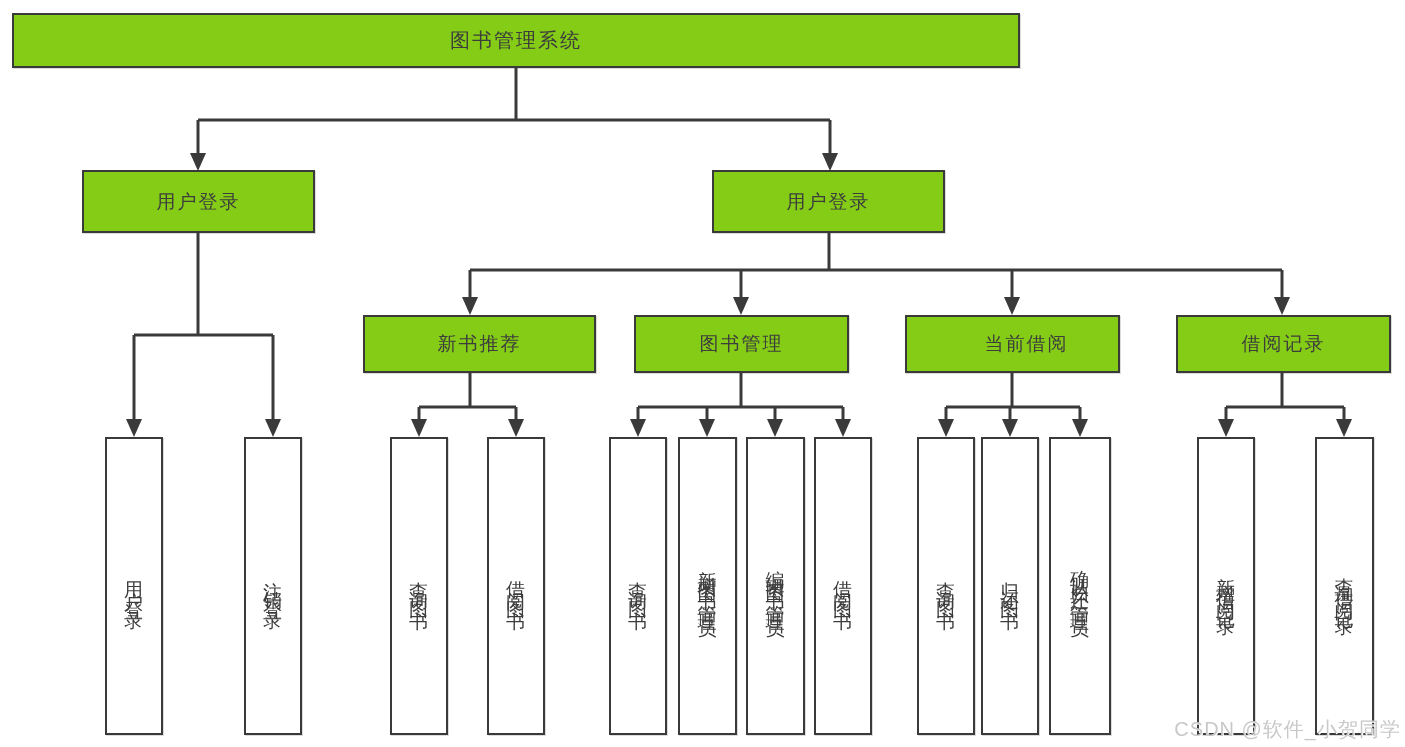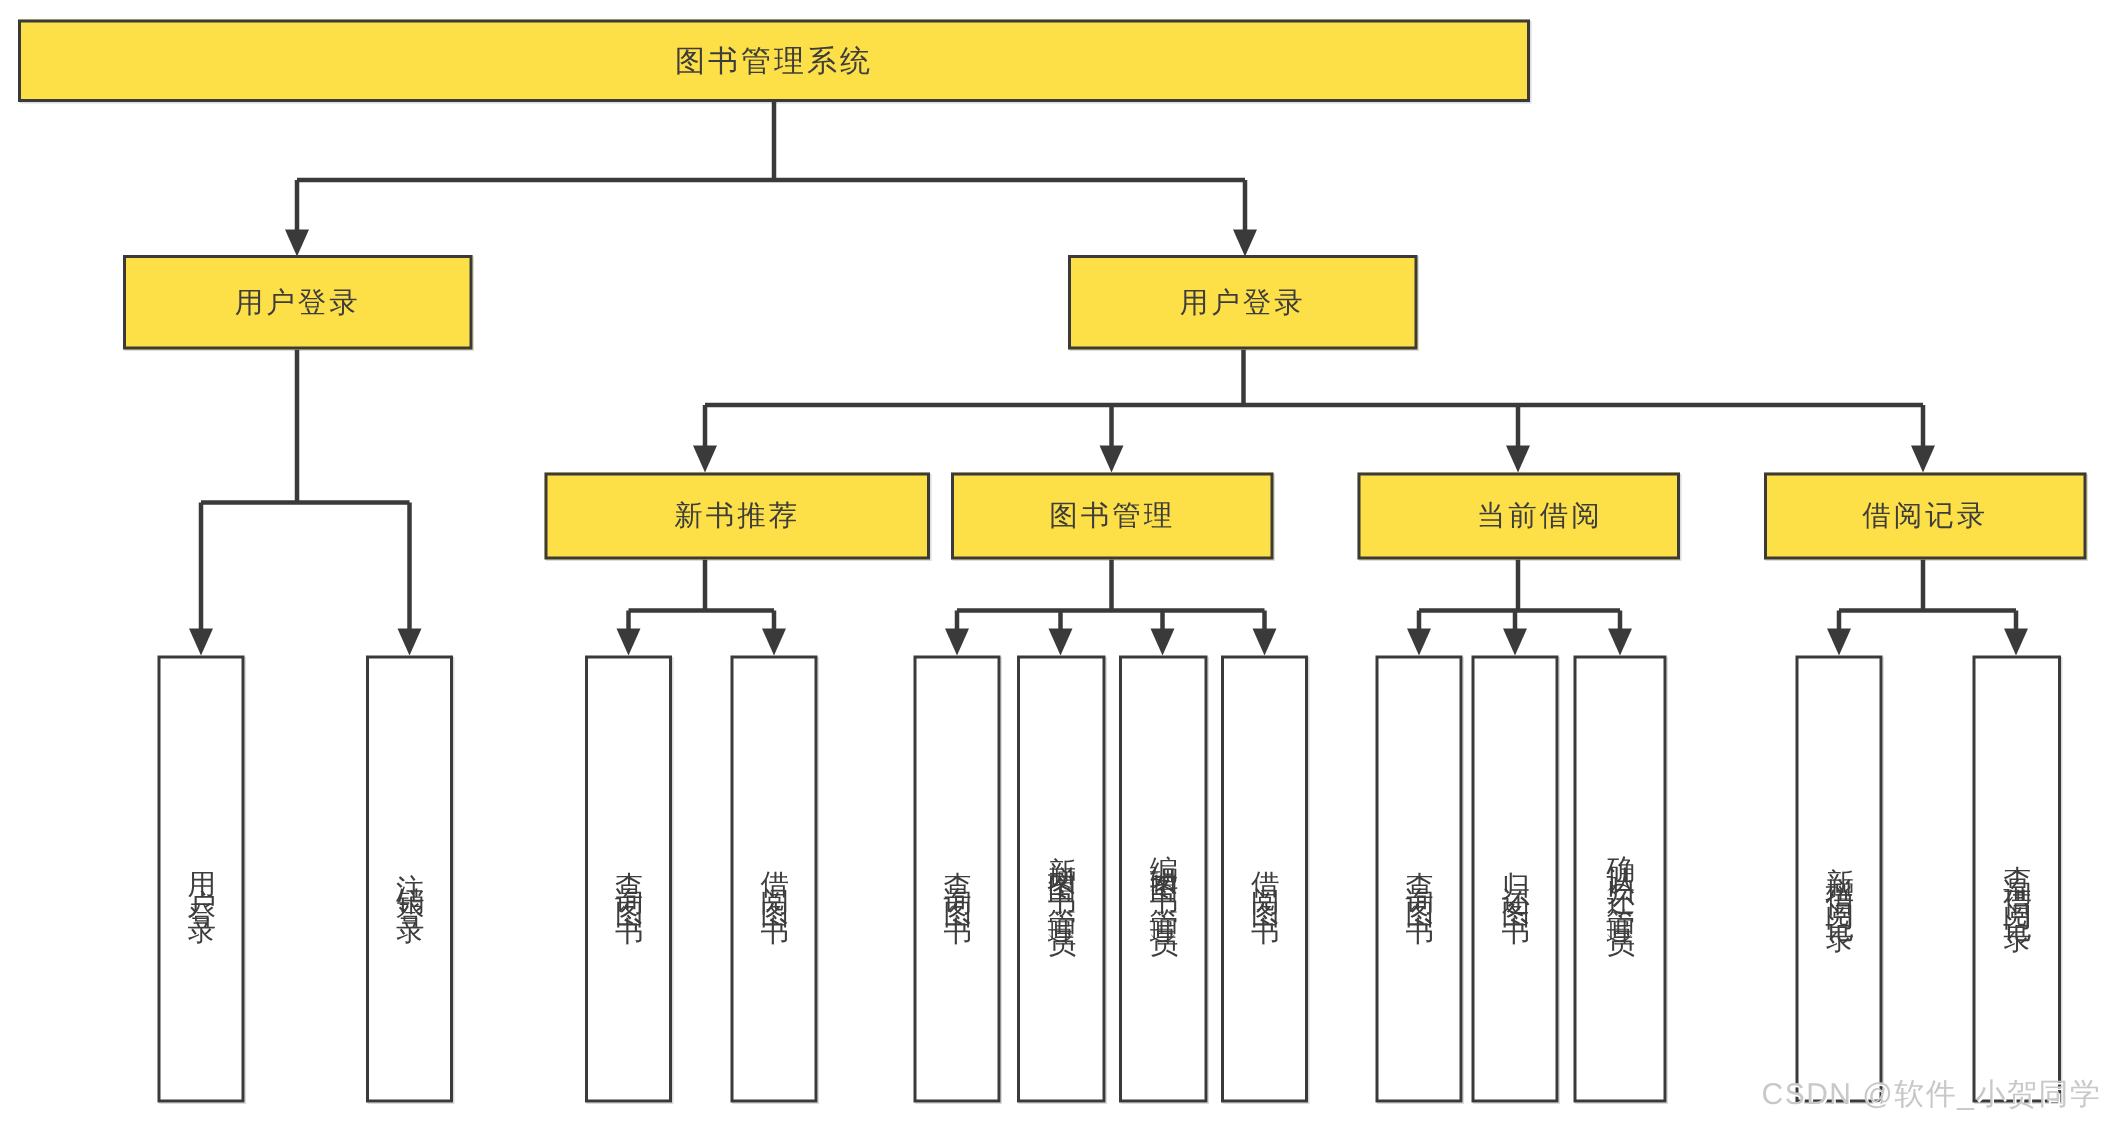--- a/index.html
+++ b/index.html
@@ -23,21 +23,21 @@
     overflow:hidden;
   }
   .connectors{
     position:absolute;
     left:0;top:0;
     width:1405px;height:747px;
     pointer-events:none;
   }
   .node{
     position:absolute;
-    background:#fde047;
+    background:#84cc16;
     border:2px solid var(--box-border);
     display:flex;
     align-items:center;
     justify-content:center;
     text-align:center;
     font-size:19px;
     letter-spacing:2px;
     color:var(--text);
     box-shadow:1px 1px 0 rgba(60,60,60,0.18);
   }
@@ -143,21 +143,21 @@
       <polygon points="1218,419 1234,419 1226,437"></polygon>
       <polygon points="1336,419 1352,419 1344,437"></polygon>
     </g>
   </svg>
 
   <div class="node root" style="left:12px;top:13px;width:1008px;height:55px;">图书管理系统</div>
 
   <div class="node" style="left:82px;top:170px;width:233px;height:63px;">用户登录</div>
   <div class="node" style="left:712px;top:170px;width:233px;height:63px;">用户登录</div>
 
-  <div class="node" style="left:363px;top:315px;width:257px;height:58px;">新书推荐</div>
+  <div class="node" style="left:363px;top:315px;width:233px;height:58px;">新书推荐</div>
   <div class="node" style="left:634px;top:315px;width:215px;height:58px;">图书管理</div>
   <div class="node" style="left:905px;top:315px;width:215px;height:58px;padding-left:28px;">当前借阅</div>
   <div class="node" style="left:1176px;top:315px;width:215px;height:58px;">借阅记录</div>
 
   <div class="vnode" style="left:105px;width:58px;">用户登录</div>
   <div class="vnode" style="left:244px;width:58px;">注销登录</div>
 
   <div class="vnode" style="left:390px;width:58px;">查询图书</div>
   <div class="vnode" style="left:487px;width:58px;">借阅图书</div>
 

